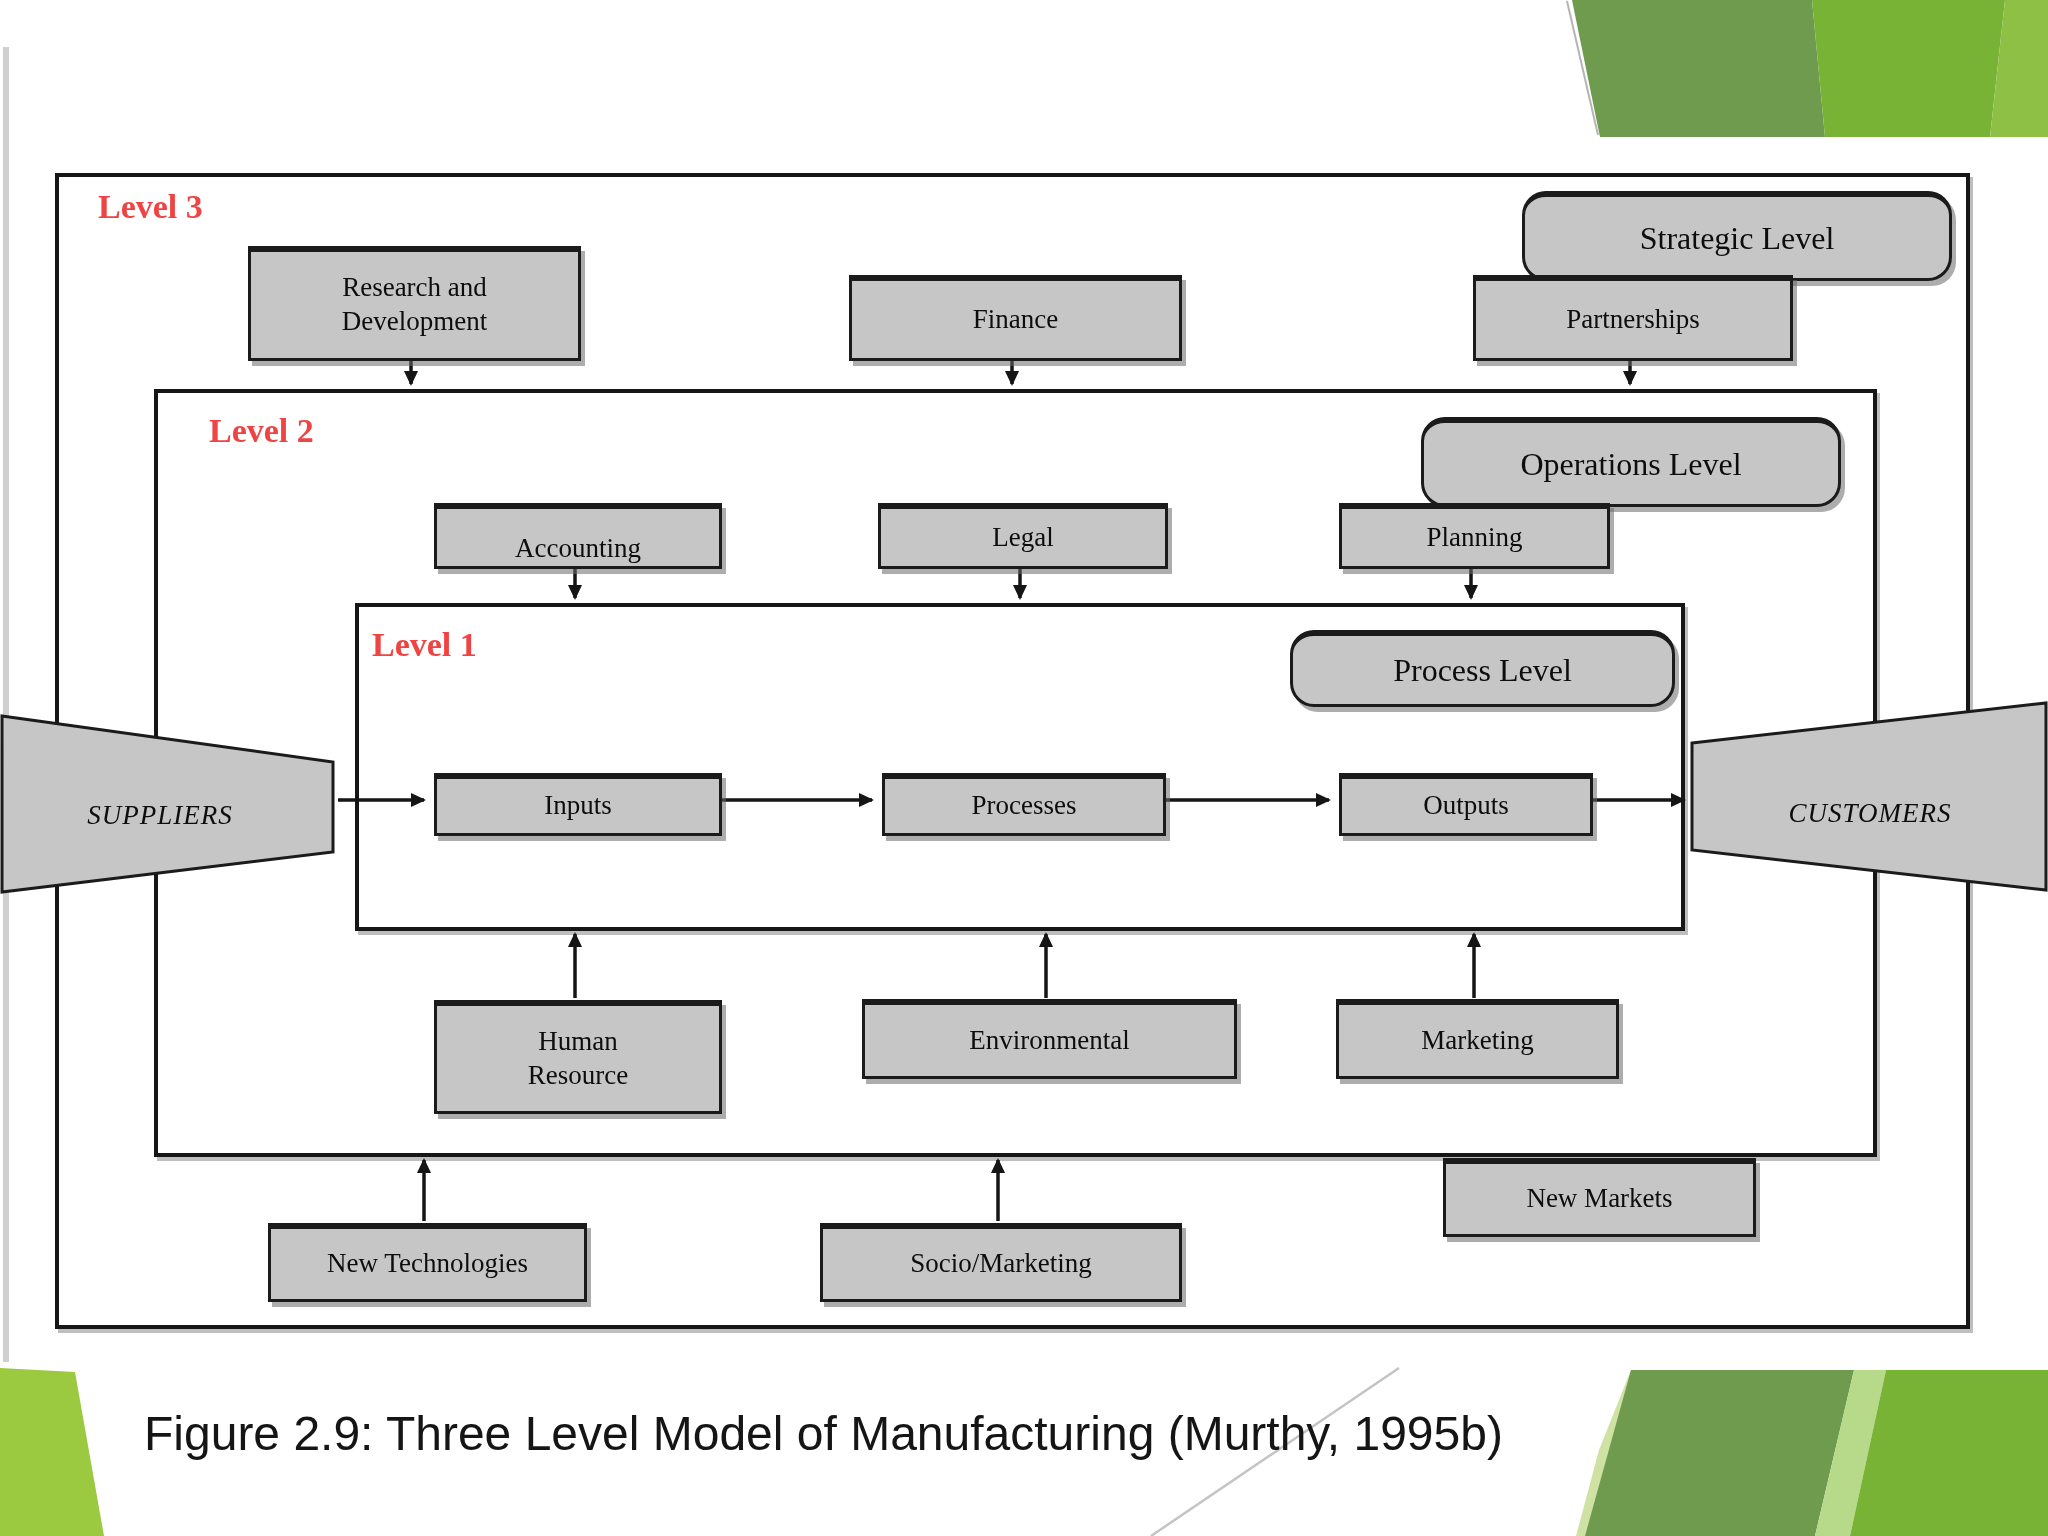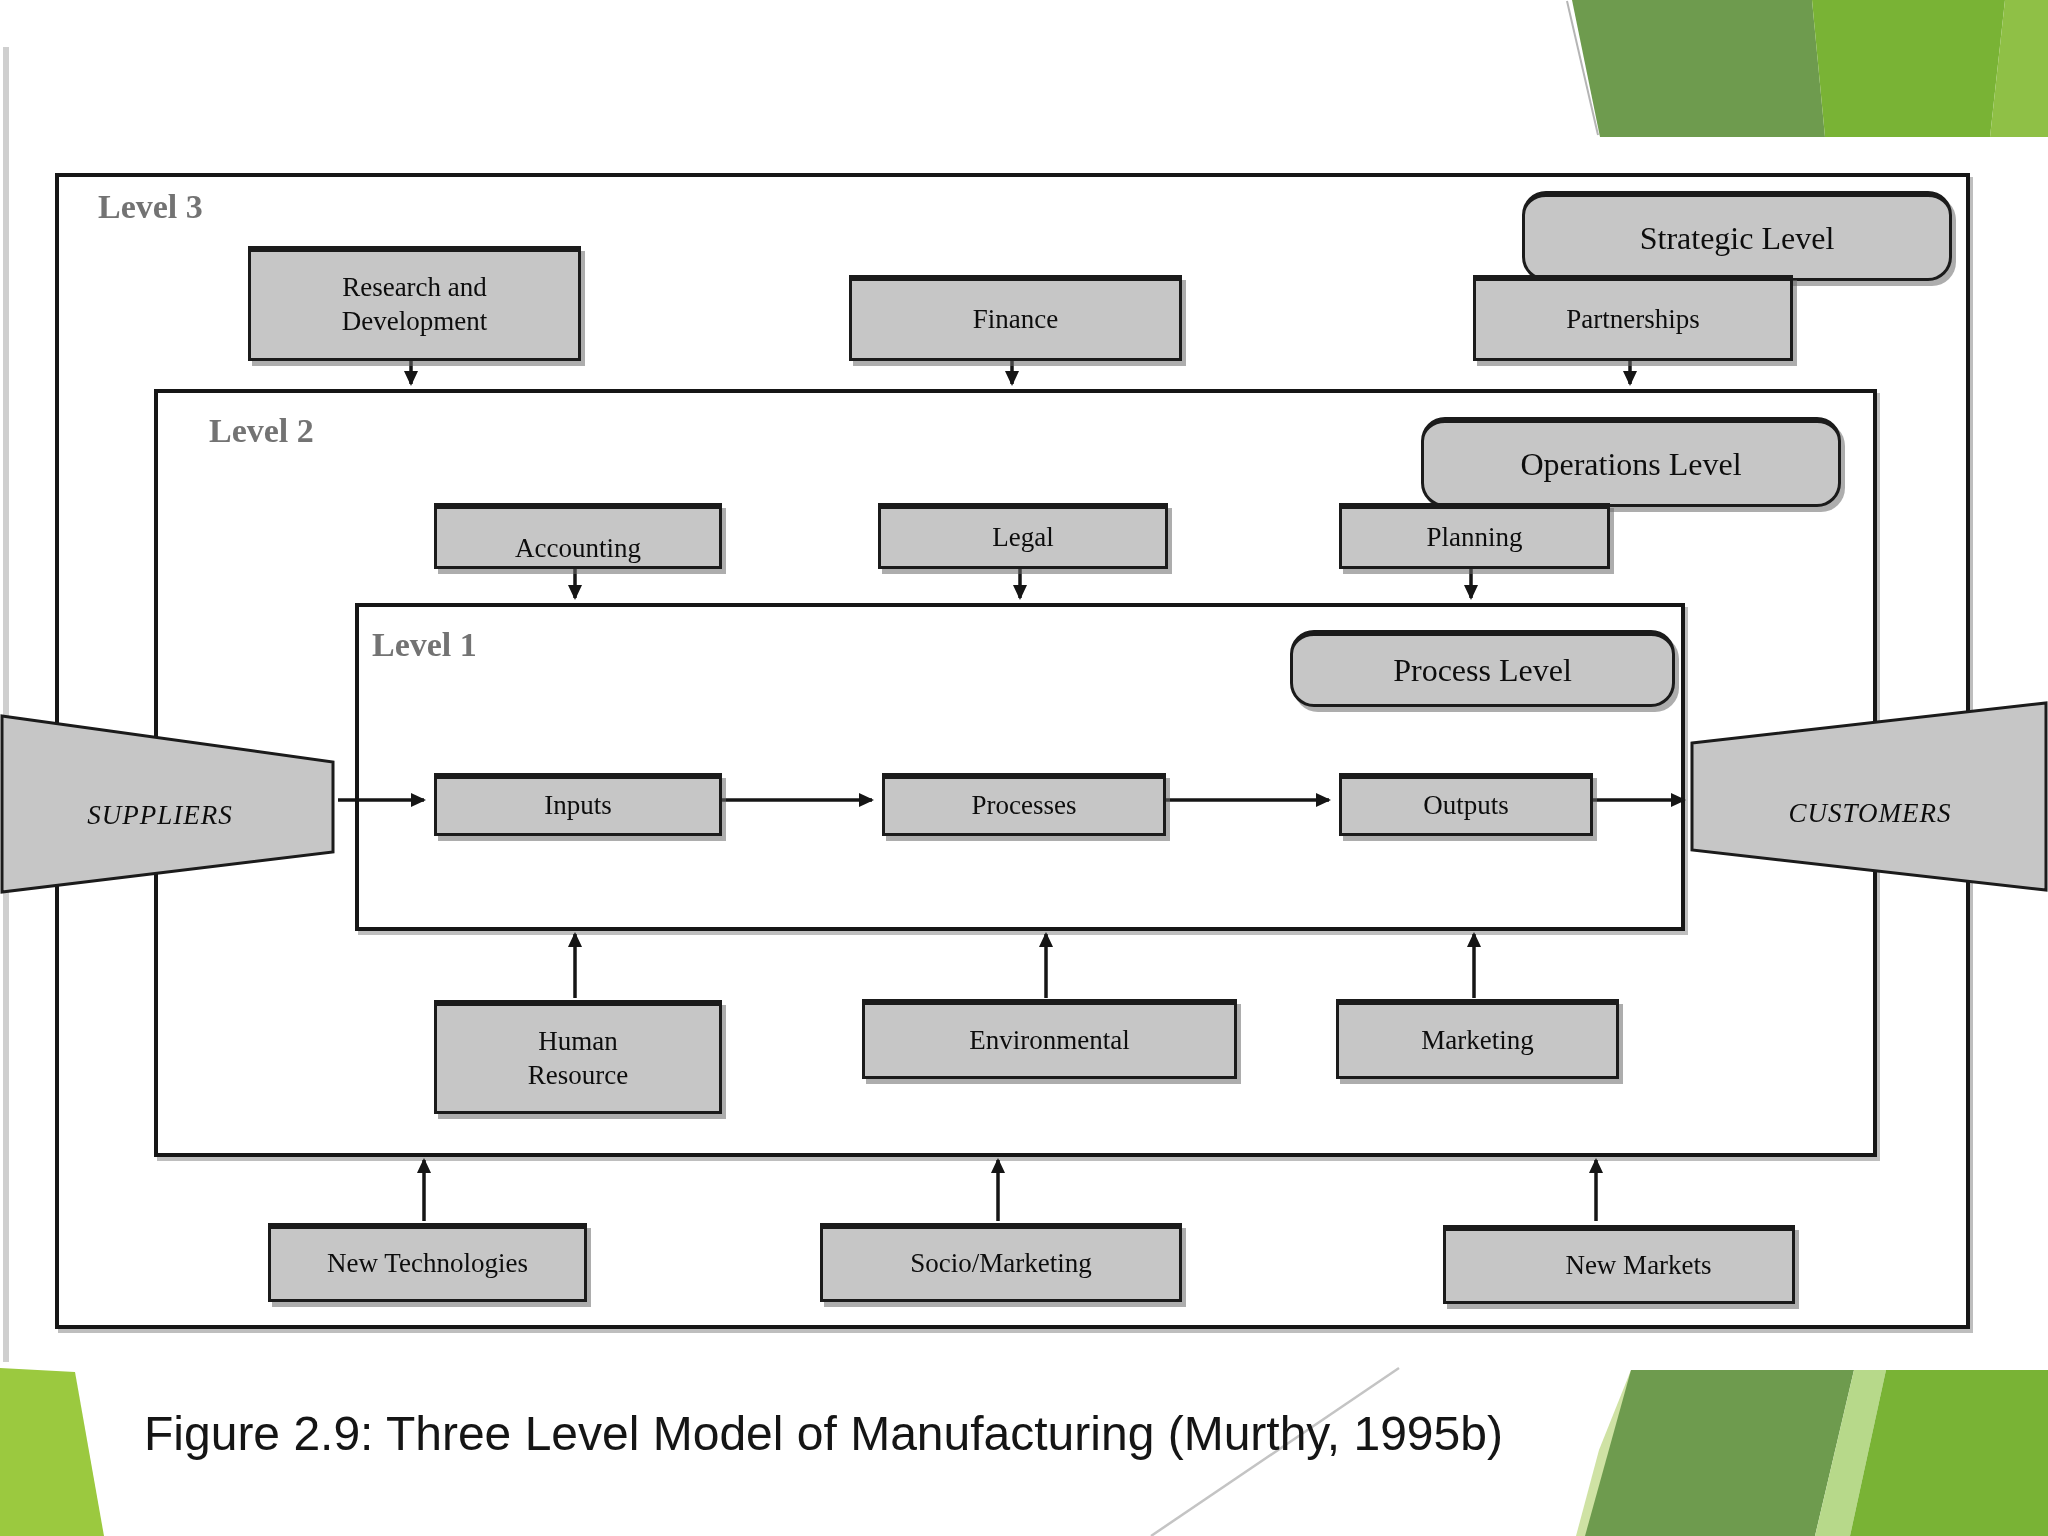--- a/index.html
+++ b/index.html
@@ -2,21 +2,21 @@
 <html><head>
 <meta charset="utf-8">
 <style>
   html,body{margin:0;padding:0;background:#fff;}
   .slide{position:relative;width:2048px;height:1536px;background:#ffffff;overflow:hidden;
          font-family:"Liberation Serif",serif;}
   svg{position:absolute;left:0;top:0;}
   
   .lvl{position:absolute;border:4px solid #161616;background:transparent;
        box-shadow:3px 4px 0 rgba(110,110,110,0.45);}
-  .lvl-label{position:absolute;font-weight:bold;font-size:34px;color:#737373;}
+  .lvl-label{position:absolute;font-weight:bold;font-size:34px;color:#ef4444;}
   
   .gbox{position:absolute;background:#c6c6c6;border:3px solid #1b1b1b;border-top-width:6px;
         box-shadow:4px 5px 0 rgba(105,105,105,0.55);
         display:flex;align-items:center;justify-content:center;text-align:center;
         font-size:27px;color:#0d0d0d;line-height:1.25;}
   .gbox span{white-space:pre-line;}
   .tierbox{font-size:32px;border-radius:24px;}
   .endpoint-label{position:absolute;display:flex;align-items:center;justify-content:center;
         font-size:27px;letter-spacing:1px;color:#0d0d0d;font-style:italic;}
   .caption{position:absolute;left:144px;top:1406px;width:1700px;height:64px;
@@ -149,19 +149,19 @@
   <div class="gbox" style="left:1336px;top:999px;width:277px;height:71px;">
     <span>Marketing</span>
     </div>
 
   <div class="gbox" style="left:268px;top:1223px;width:313px;height:70px;">
     <span>New Technologies</span>
     </div>
   <div class="gbox" style="left:820px;top:1223px;width:356px;height:70px;">
     <span>Socio/Marketing</span>
     </div>
-  <div class="gbox" style="left:1443px;top:1225px;width:307px;height:70px;padding-left:39px;">
+  <div class="gbox" style="left:1443px;top:1158px;width:307px;height:70px;">
     <span>New Markets</span>
     </div>
 
   <div class="caption">Figure 2.9: Three Level Model of Manufacturing (Murthy, 1995b)</div>
 
 </div>
 
 </body></html>

